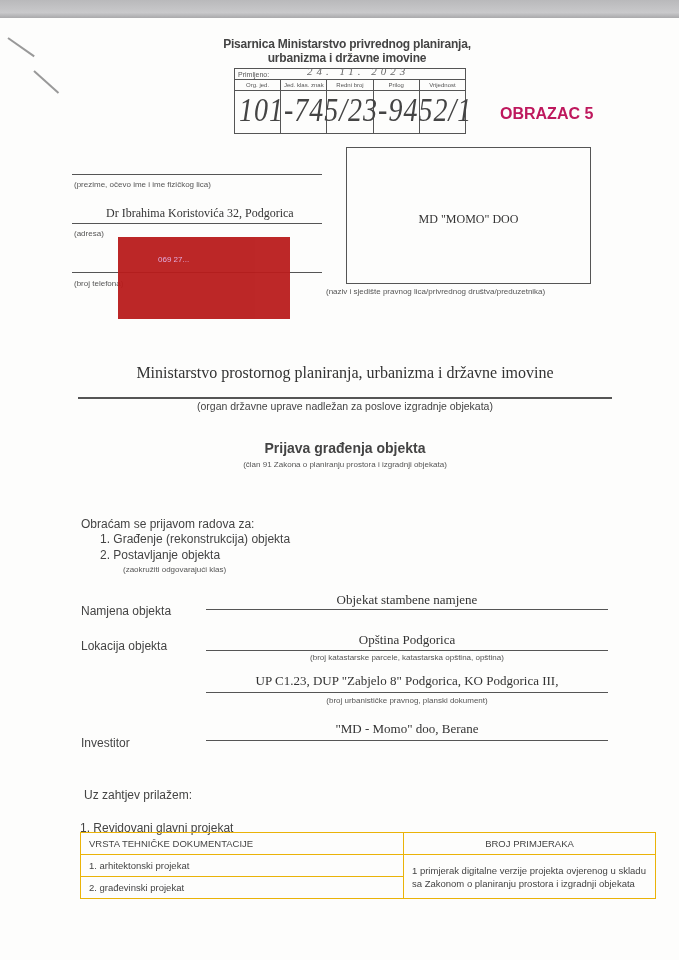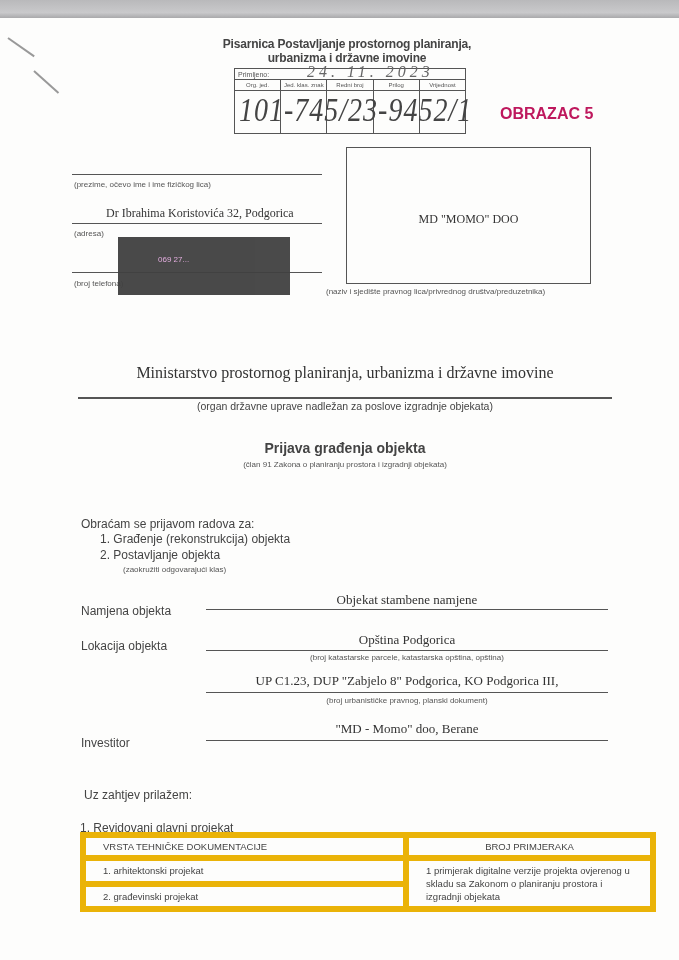--- a/index.html
+++ b/index.html
@@ -16,61 +16,61 @@
   }
   .abs { position: absolute; }
   .serif { font-family: "Liberation Serif", serif; color: #333; }
   .small { font-size: 8px; color: #555; }
   .line { position: absolute; height: 1px; background: #555; }
 
   
   .stamp-title { left: 222px; top: 37px; width: 250px; text-align: center; font-size: 12px; line-height: 14px; color: #444; font-weight: bold; letter-spacing: -0.2px; }
   .stamp-box { left: 234px; top: 68px; width: 232px; height: 66px; border: 1px solid #555; }
   .stamp-row1 { position: absolute; left: 0; top: 0; width: 100%; height: 11px; border-bottom: 1px solid #555; font-size: 7px; padding-left: 3px; line-height: 11px; color: #555; }
-  .stamp-date { position: absolute; left: 72px; top: -3px; font-family: "Liberation Serif", serif; font-style: italic; font-size: 16px; color: #666; letter-spacing: 4px; }
+  .stamp-date { position: absolute; left: 72px; top: -3px; font-family: "Liberation Serif", serif; font-style: italic; font-size: 11px; color: #666; letter-spacing: 4px; }
   .stamp-row2 { position: absolute; left: 0; top: 11px; width: 100%; height: 11px; border-bottom: 1px solid #555; display: flex; }
   .stamp-row2 div { flex: 1; border-right: 1px solid #555; font-size: 6px; text-align: center; line-height: 11px; color: #555; }
   .stamp-row2 div:last-child { border-right: none; }
   .stamp-row3 { position: absolute; left: 0; top: 22px; width: 100%; height: 43px; display: flex; }
   .stamp-row3 div { flex: 1; border-right: 1px solid #555; }
   .stamp-row3 div:last-child { border-right: none; }
   .stamp-hand { position: absolute; left: 4px; top: 22px; font-family: "Liberation Serif", serif; font-style: italic; font-size: 28px; color: #444; letter-spacing: 1px; white-space: nowrap; transform: scaleY(1.2); transform-origin: left top; }
 
   .obrazac { left: 500px; top: 105px; font-size: 16px; font-weight: bold; color: #be185d; }
 
   .company-box { left: 346px; top: 147px; width: 245px; height: 137px; border: 1px solid #555; }
   .company-name { position: absolute; left: 0; top: 64px; width: 100%; text-align: center; font-size: 12px; }
 
-  .redact { left: 118px; top: 237px; width: 172px; height: 58px; background: #404040; opacity: 0.95; }
+  .redact { left: 118px; top: 237px; width: 172px; height: 82px; background: #b91c1c; opacity: 0.95; }
   .redact-text { position: absolute; left: 40px; top: 18px; font-size: 8px; color: #e0a8dc; }
 
   .ministry { left: 80px; top: 364px; width: 530px; text-align: center; font-size: 16px; }
   .ministry-line { left: 78px; top: 397px; width: 534px; height: 2px; background: #555; }
   .ministry-sub { left: 80px; top: 400px; width: 530px; text-align: center; font-size: 10.5px; color: #444; }
 
   .title { left: 80px; top: 440px; width: 530px; text-align: center; font-size: 14px; font-weight: bold; color: #444; }
   .title-sub { left: 80px; top: 460px; width: 530px; text-align: center; font-size: 8px; color: #555; }
 
   .label { font-size: 12px; color: #444; }
   .value { font-family: "Liberation Serif", serif; font-size: 13px; color: #333; text-align: center; }
 
   table.docs { position: absolute; left: 80px; top: 832px; width: 576px; border-collapse: collapse; font-size: 9.5px; color: #444; }
-  table.docs td { border: 6px solid #eab308; padding: 3px 17px; height: 22px; vertical-align: middle; }
+  table.docs td { border: 1px solid #eab308; padding: 3px 8px; height: 22px; vertical-align: middle; }
   .mark1 { left: 8px; top: 37px; width: 32px; height: 2px; background: #999; transform: rotate(35deg); transform-origin: left center; }
   .mark2 { left: 34px; top: 70px; width: 33px; height: 2px; background: #999; transform: rotate(42deg); transform-origin: left center; }
 </style>
 </head>
 <body>
 
 <div class="topband"></div>
 <div class="abs mark1"></div>
 <div class="abs mark2"></div>
 
 <div class="abs stamp-title">
-  <div>Pisarnica Postavljanje prostornog planiranja,</div>
+  <div>Pisarnica Ministarstvo privrednog planiranja,</div>
   <div>urbanizma i državne imovine</div>
 </div>
 <div class="abs stamp-box">
   <div class="stamp-row1">
     <span>Primljeno:</span>
     <span class="stamp-date">24. 11. 2023</span>
   </div>
   <div class="stamp-row2">
     <div>Org. jed.</div>
     <div>Jed. klas. znak</div>

